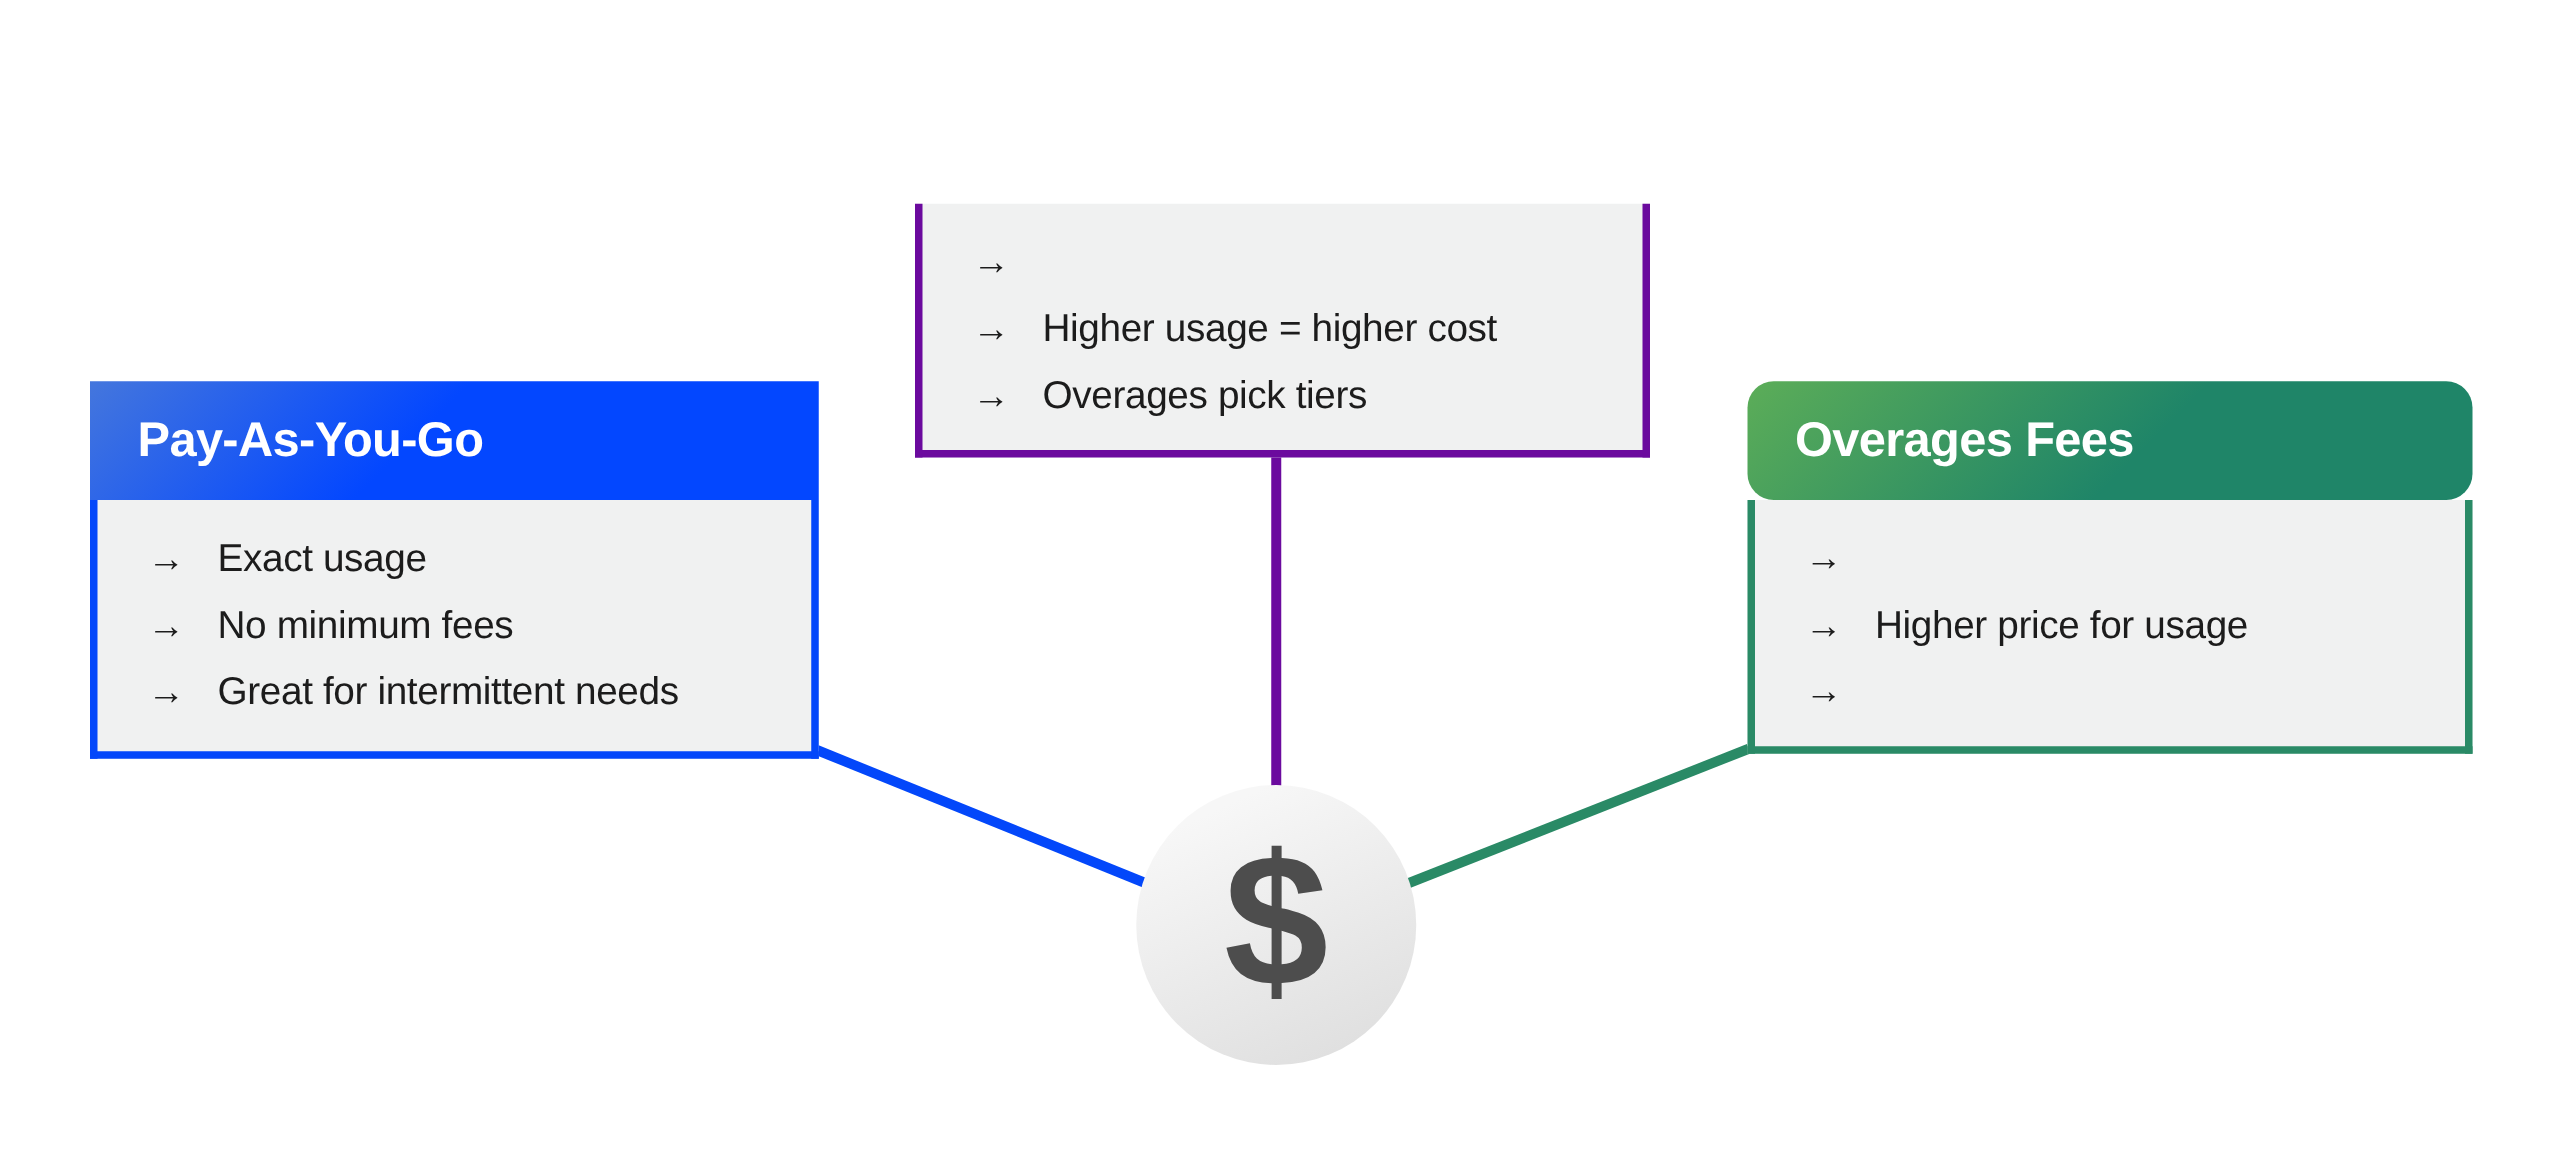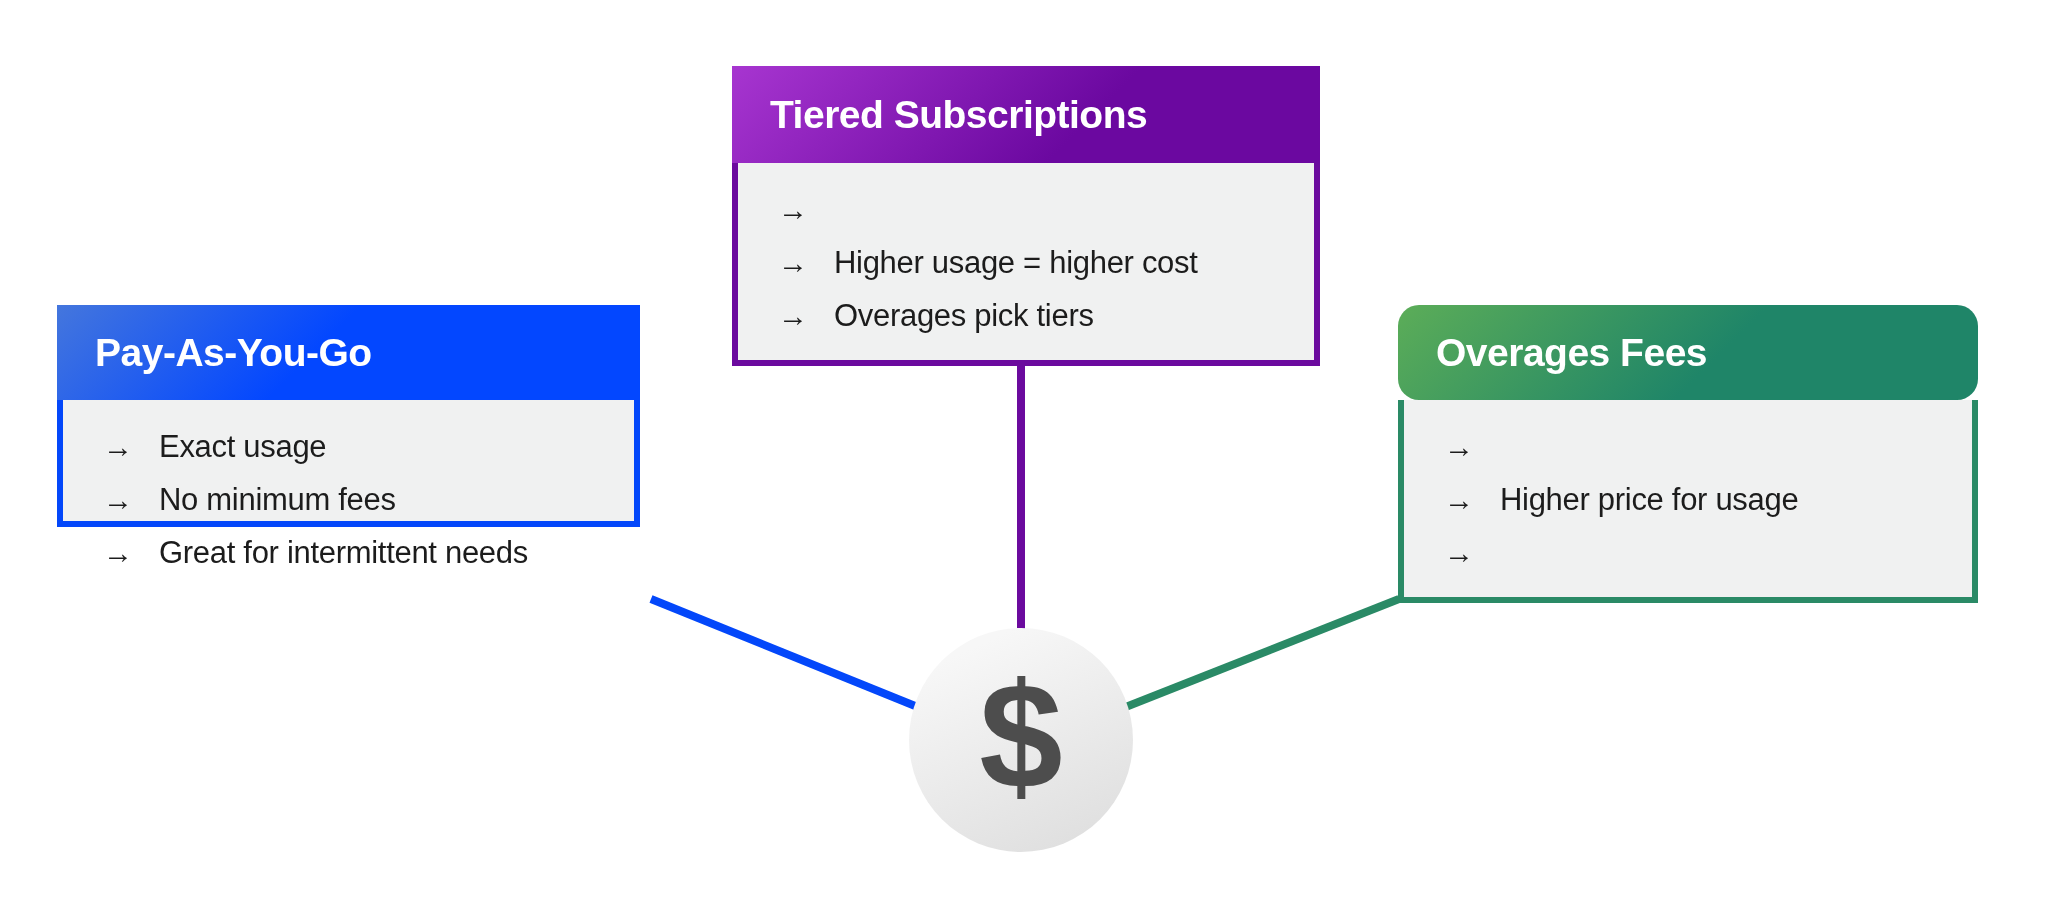--- a/index.html
+++ b/index.html
@@ -63,21 +63,21 @@
     flex: 0 0 56px;
   }
   .bullet-text {
     font-size: 31px;
     color: #1c1c1c;
     white-space: nowrap;
     letter-spacing: -0.3px;
   }
 
   
-  .box-left { left: 57px; top: 305px; width: 583px; height: 222px; border-radius: 15px; }
+  .box-left { left: 72px; top: 305px; width: 583px; height: 302px; border-radius: 15px; }
   .box-left .box-header {
     height: 95px;
     background: linear-gradient(135deg, #4476dd 0%, #0347ff 45%);
   }
   .box-left .box-body { top: 95px; border-color: #0347fa; }
 
   
   .box-top { left: 732px; top: 66px; width: 588px; height: 300px; }
   .box-top .box-header {
     height: 97px;
@@ -138,23 +138,20 @@
         <span class="bullet-text">No minimum fees</span>
       </div>
       <div class="bullet-row">
         <span class="arrow">→</span>
         <span class="bullet-text">Great for intermittent needs</span>
       </div>
     </div>
   </div>
 
   <div class="box box-top">
-    <div class="box-header">
-      <span class="box-title">Tiered Subscriptions</span>
-    </div>
     <div class="box-body">
       <div class="bullet-row">
         <span class="arrow">→</span>
       </div>
       <div class="bullet-row">
         <span class="arrow">→</span>
         <span class="bullet-text">Higher usage = higher cost</span>
       </div>
       <div class="bullet-row">
         <span class="arrow">→</span>

